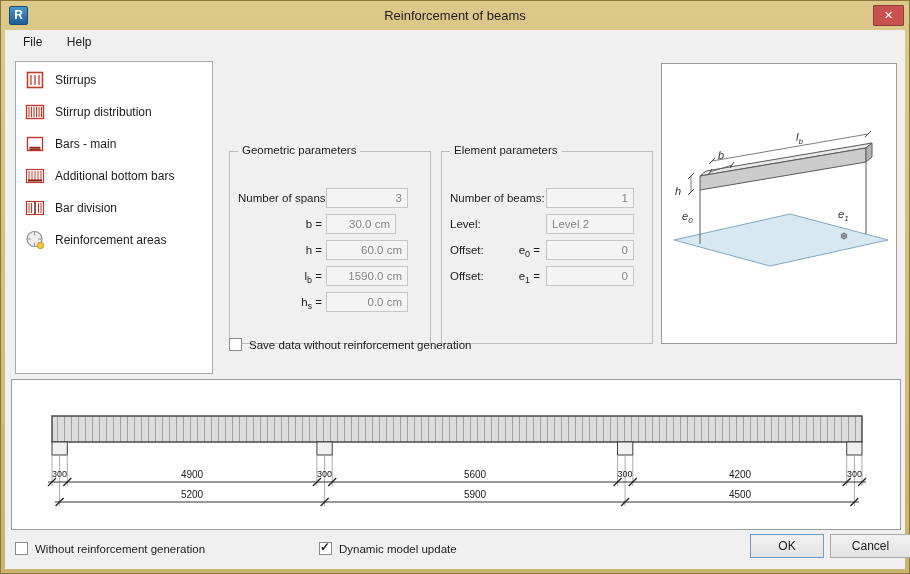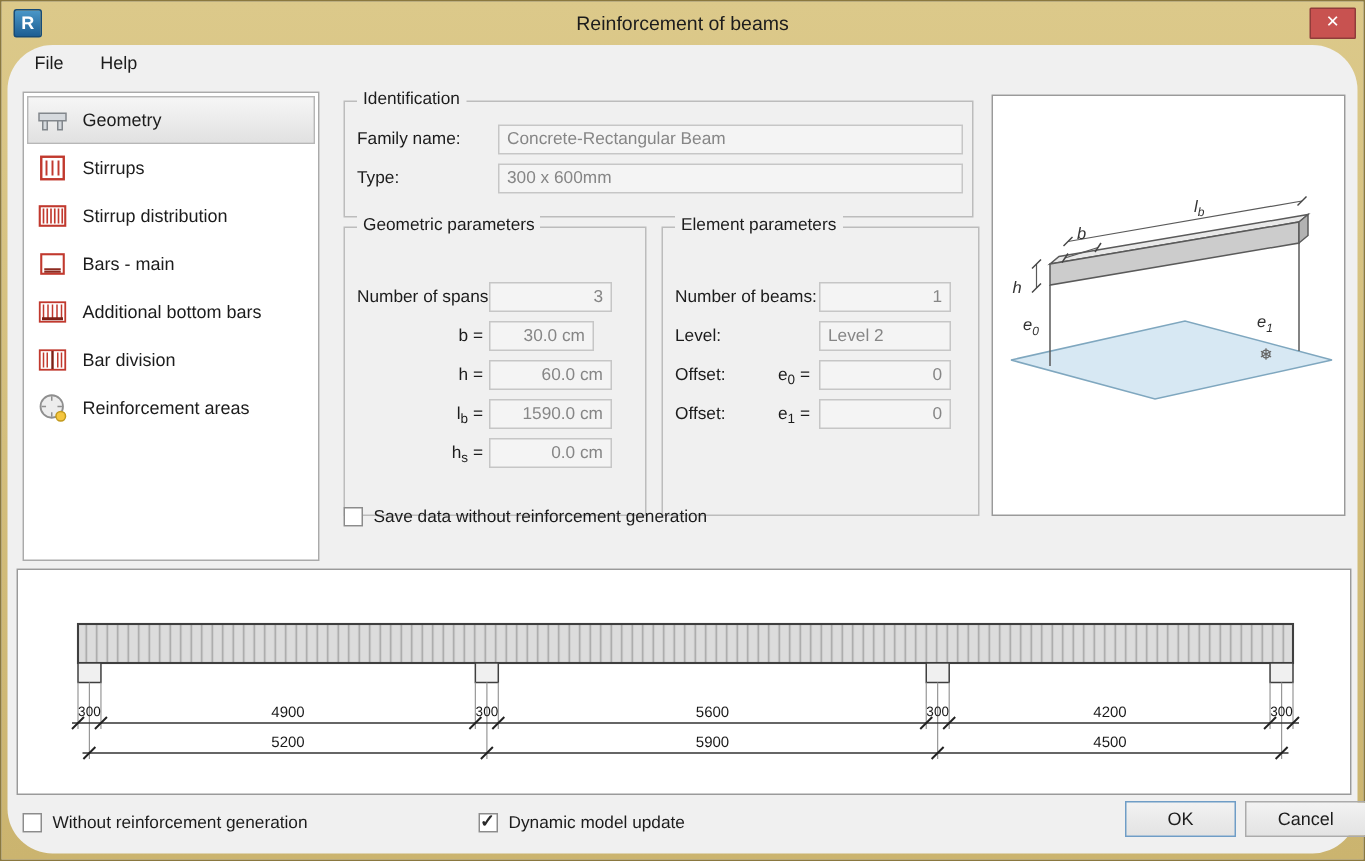--- a/index.html
+++ b/index.html
@@ -9,21 +9,21 @@
           background:linear-gradient(#dcc98a,#cbb46f);}
   .titlebar{position:absolute;left:0;top:0;right:0;height:28px;}
   .title-text{position:absolute;left:0;right:0;top:7px;text-align:center;
               font-size:13px;color:#1c1c1c;}
   .app-icon{position:absolute;left:8px;top:5px;width:17px;height:17px;border-radius:2px;
             background:linear-gradient(#4a97c8,#1d5e93);border:1px solid #174b76;
             color:#fff;font-weight:bold;font-size:12px;text-align:center;line-height:17px;}
   .close-btn{position:absolute;right:5px;top:4px;width:29px;height:19px;
              background:#c85250;border:1px solid #903c3a;border-radius:1px;
              color:#fff;font-size:11px;text-align:center;line-height:18px;cursor:pointer;}
-  .content{position:absolute;left:4px;right:4px;top:29px;bottom:4px;background:#f0f0f0;border-radius:30px;}
+  .content{position:absolute;left:4px;right:4px;top:29px;bottom:4px;background:#f0f0f0;}
 
   .menubar{position:absolute;left:0;top:0;right:0;height:26px;padding-left:8px;}
   .menu-item{display:inline-block;padding:5px 10px;font-size:12px;color:#1c1c1c;cursor:default;}
 
   .sidebar{position:absolute;left:10px;top:31px;width:198px;height:313px;background:#fff;
            border:1px solid #aaa;box-sizing:border-box;padding:2px;}
   .side-item{height:32px;display:flex;align-items:center;gap:9px;padding-left:5px;
              font-size:12px;color:#1c1c1c;border:1px solid transparent;box-sizing:border-box;}
   .side-item.selected{background:linear-gradient(#f6f6f6,#e1e1e1);border:1px solid #b7b7b7;}
   .sicon{flex:0 0 22px;}
@@ -63,28 +63,20 @@
   </div>
 
   <div class="content">
 
     <div class="menubar">
       <span class="menu-item">File</span>
       <span class="menu-item">Help</span>
     </div>
 
     <div class="sidebar">
-      <div class="side-item selected">
-        <svg class="sicon" width="22" height="22" viewBox="0 0 22 22">
-          <rect x="2" y="6.5" width="18" height="5" fill="#d6dade" stroke="#82878c"></rect>
-          <rect x="4.5" y="11.5" width="3" height="6" fill="#d6dade" stroke="#82878c"></rect>
-          <rect x="14.5" y="11.5" width="3" height="6" fill="#d6dade" stroke="#82878c"></rect>
-        </svg>
-        <span>Geometry</span>
-      </div>
       <div class="side-item">
         <svg class="sicon" width="22" height="22" viewBox="0 0 22 22">
           <rect x="3.5" y="3.5" width="15" height="15" fill="#fff" stroke="#c1392e" stroke-width="1.6"></rect>
           <path d="M7 6v10 M11 6v10 M15 6v10" stroke="#c1392e" stroke-width="1.3" fill="none"></path>
         </svg>
         <span>Stirrups</span>
       </div>
       <div class="side-item">
         <svg class="sicon" width="22" height="22" viewBox="0 0 22 22">
           <rect x="2.5" y="4.5" width="17" height="13" fill="#fff" stroke="#c1392e" stroke-width="1.4"></rect>
@@ -118,27 +110,20 @@
       <div class="side-item">
         <svg class="sicon" width="22" height="22" viewBox="0 0 22 22">
           <circle cx="10.5" cy="10" r="7.5" fill="#ededed" stroke="#8f8f8f" stroke-width="1.2"></circle>
           <path d="M10.5 3.2v3 M10.5 13.8v3 M3.7 10h3 M14.3 10h3" stroke="#8f8f8f" stroke-width="1" fill="none"></path>
           <circle cx="16.5" cy="16.5" r="3.2" fill="#f5c63f" stroke="#c29a1e"></circle>
         </svg>
         <span>Reinforcement areas</span>
       </div>
     </div>
 
-    <div class="group" style="left:224px;top:37px;width:420px;height:78px;">
-      <span class="gtitle">Identification</span>
-      <div class="lbl" style="left:8px;top:19px;">Family name:</div>
-      <input class="field" style="left: 102px; top: 15px; width: 310px;" readonly="" value="Concrete-Rectangular Beam">
-      <div class="lbl" style="left:8px;top:45px;">Type:</div>
-      <input class="field" style="left: 102px; top: 41px; width: 310px;" readonly="" value="300 x 600mm">
-    </div>
 
     <div class="group" style="left:224px;top:121px;width:202px;height:193px;">
       <span class="gtitle">Geometric parameters</span>
       <div class="lbl" style="left:8px;top:40px;">Number of spans:</div>
       <input class="field num" style="left: 96px; top: 36px; width: 82px;" readonly="" value="3">
 
       <div class="lbl rlbl" style="left:8px;top:66px;width:84px;"><span>b</span><sub></sub> <span>=</span></div>
       <input class="field num" style="left: 96px; top: 62px; width: 70px;" readonly="" value="30.0 cm">
 
       <div class="lbl rlbl" style="left:8px;top:92px;width:84px;"><span>h</span><sub></sub> <span>=</span></div>

